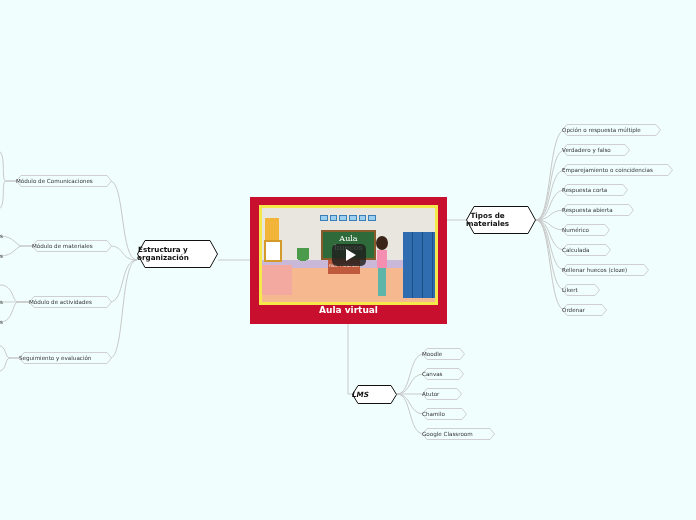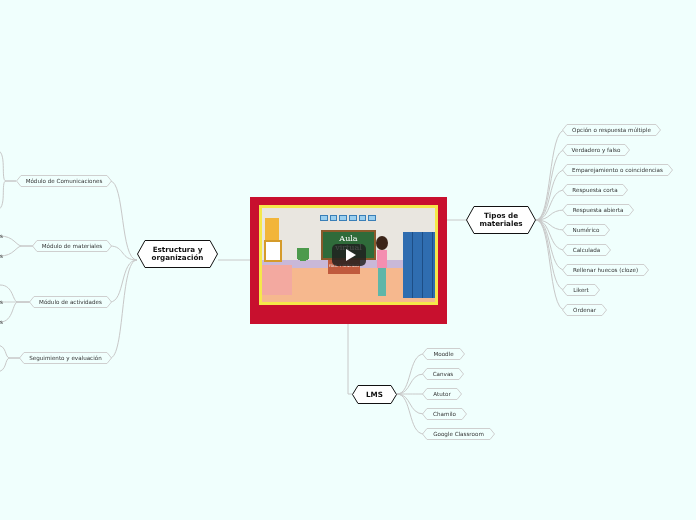--- a/index.html
+++ b/index.html
@@ -3,21 +3,21 @@
 <meta charset="utf-8">
 <style>
   html, body { margin:0; padding:0; }
   body {
     width:696px; height:520px; overflow:hidden; position:relative;
     background:#f0fffd;
     font-family:"DejaVu Sans", sans-serif;
   }
   svg.links { position:absolute; left:0; top:0; width:696px; height:520px; }
   .node {
-    position:absolute; display:flex; align-items:center; justify-content:center;
+    position:absolute; display:flex; align-items:center; 
     text-align:center; box-sizing:border-box;
   }
   .leaf { height:12px; font-size:5.6px; color:#333; white-space:nowrap; }
   .leaf span { position:relative; z-index:1; }
   .leaf svg, .main svg { position:absolute; left:0; top:0; width:100%; height:100%; overflow:visible; }
   .main { font-size:7.2px; font-weight:bold; color:#111; line-height:8px; }
   .main span { position:relative; z-index:1; }
   .central {
     position:absolute; left:250px; top:197px; width:197px; height:127px;
     background:#c8102e; box-sizing:border-box;
@@ -117,49 +117,50 @@
           <i></i>
           <i></i>
           <i></i>
         </div>
       <div class="poster"></div>
       <div class="frame"></div>
       <div class="shelf"></div>
       <div class="plant"></div>
       <div class="board">
         <div>Aula</div>
-        <div>virtual</div>
+        <div>huecos</div>
       </div>
       <div class="desk"><span>FÁCIL Y SENCILLO</span></div>
       <div class="person">
         <div class="head"></div>
           <div class="body"></div>
           <div class="legs"></div>
       </div>
       <div class="lockers"></div>
       <div class="play-btn"></div>
     </div>
   </div>
+  <div class="central-title">Aula virtual</div>
 </div>
 
 <div class="node main" style="left:466px;top:206px;width:70px;height:28px;">
   <svg viewBox="0 0 70 28" preserveAspectRatio="none">
       <polygon points="8,0.5 62,0.5 69.5,14 62,27.5 8,27.5 0.5,14" fill="#fff" stroke="#111" stroke-width="1"></polygon>
     </svg>
   <span><span>Tipos de</span><br><span>materiales</span></span>
 </div>
 
 <div class="node main" style="left:137px;top:240px;width:81px;height:28px;">
   <svg viewBox="0 0 81 28" preserveAspectRatio="none">
       <polygon points="8,0.5 73,0.5 80.5,14 73,27.5 8,27.5 0.5,14" fill="#fff" stroke="#111" stroke-width="1"></polygon>
     </svg>
   <span><span>Estructura y</span><br><span>organización</span></span>
 </div>
 
-<div class="node main" style="left:352px;top:385px;width:45px;height:19px;">
+<div class="node main" style="left:352px;top:385px;width:45px;height:19px;font-style:italic;">
   <svg viewBox="0 0 45 19" preserveAspectRatio="none">
       <polygon points="6,0.5 39,0.5 44.5,9.5 39,18.5 6,18.5 0.5,9.5" fill="#fff" stroke="#111" stroke-width="1"></polygon>
     </svg>
   <span>LMS</span>
 </div>
 
 <div class="node leaf" style="left:562px;top:124px;width:99px;">
   <svg viewBox="0 0 99 12" preserveAspectRatio="none">
       <polygon points="5,0.5 94,0.5 98.5,6 94,11.5 5,11.5 0.5,6" fill="#f0fffd" stroke="#cfcfcf"></polygon>
     </svg>

